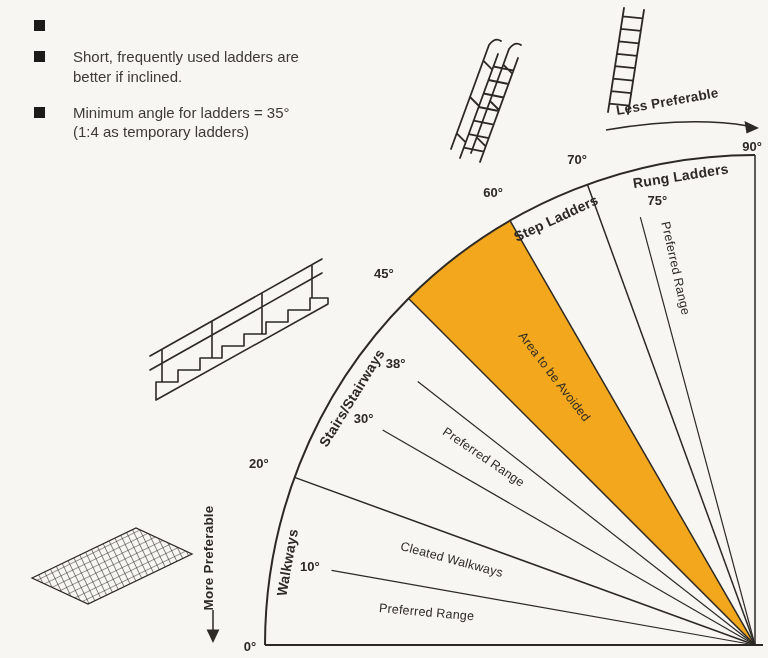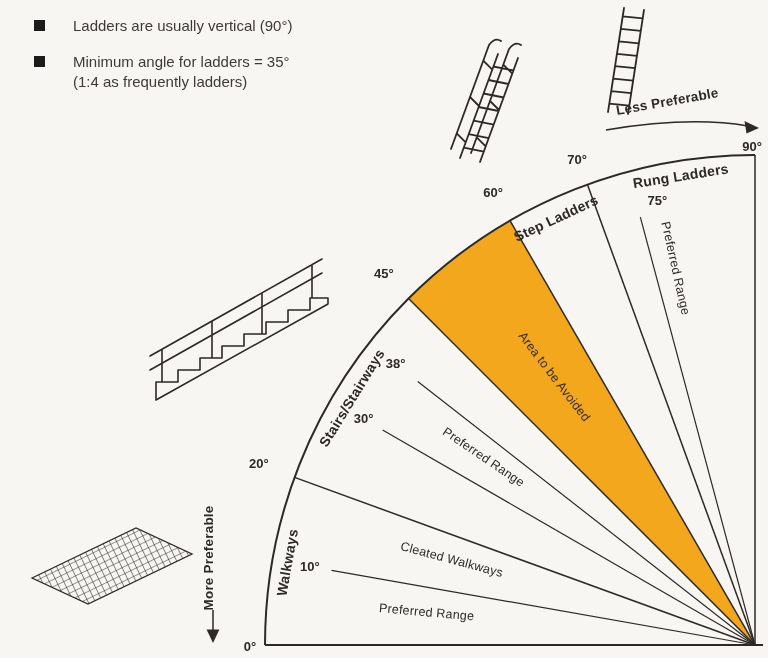--- a/index.html
+++ b/index.html
@@ -98,26 +98,30 @@
         <polygon points="759,128 744.5,121 746.5,133.5" class="fill-ink"></polygon>
         <text transform="translate(213,558) rotate(-90)" text-anchor="middle" class="lbl-arrow">More Preferable</text>
         <line x1="213" y1="610" x2="213" y2="631" class="ink w15"></line>
         <polygon points="213,643 206.6,629.5 219.4,629.5" class="fill-ink"></polygon>
       </g>
   </svg>
 
   <div class="notes">
     <div class="note">
       <span class="bullet"></span>
+    </div>
+    <div class="note">
+      <span class="bullet"></span>
       <div class="note-text">
-        <span>Ladders are usually vertical (90°)</span>
+        <span>Short, frequently used ladders are</span><br>
+        <span>better if inclined.</span>
       </div>
     </div>
     <div class="note">
       <span class="bullet"></span>
       <div class="note-text">
         <span>Minimum angle for ladders = 35°</span><br>
-        <span>(1:4 as frequently ladders)</span>
+        <span>(1:4 as temporary ladders)</span>
       </div>
     </div>
   </div>
 
 </div>
 
 </body></html>

